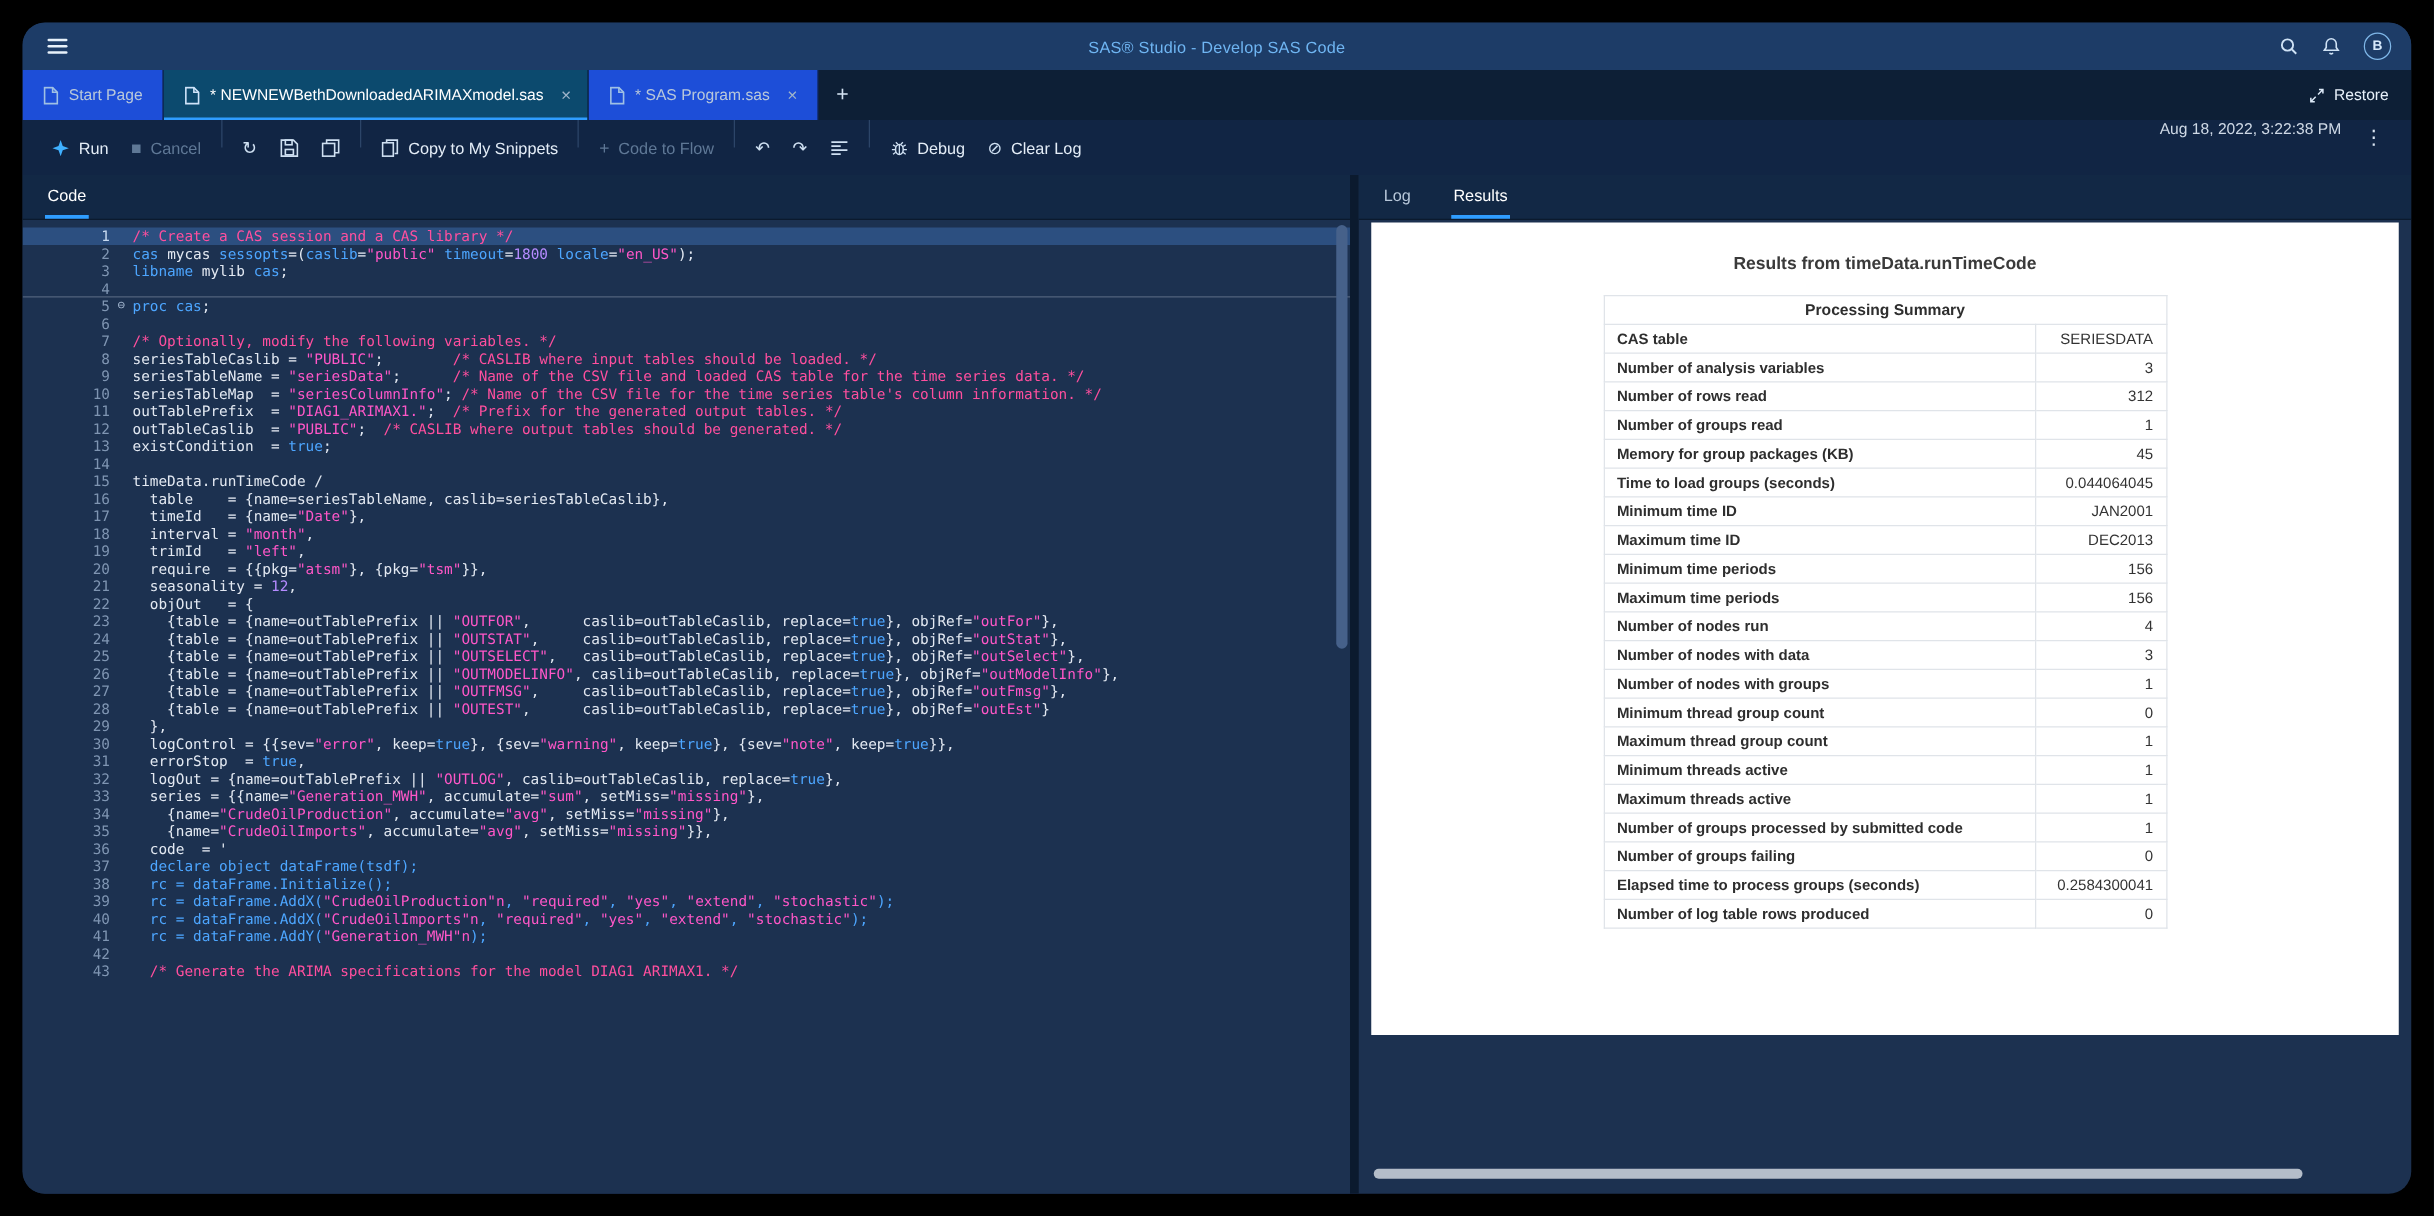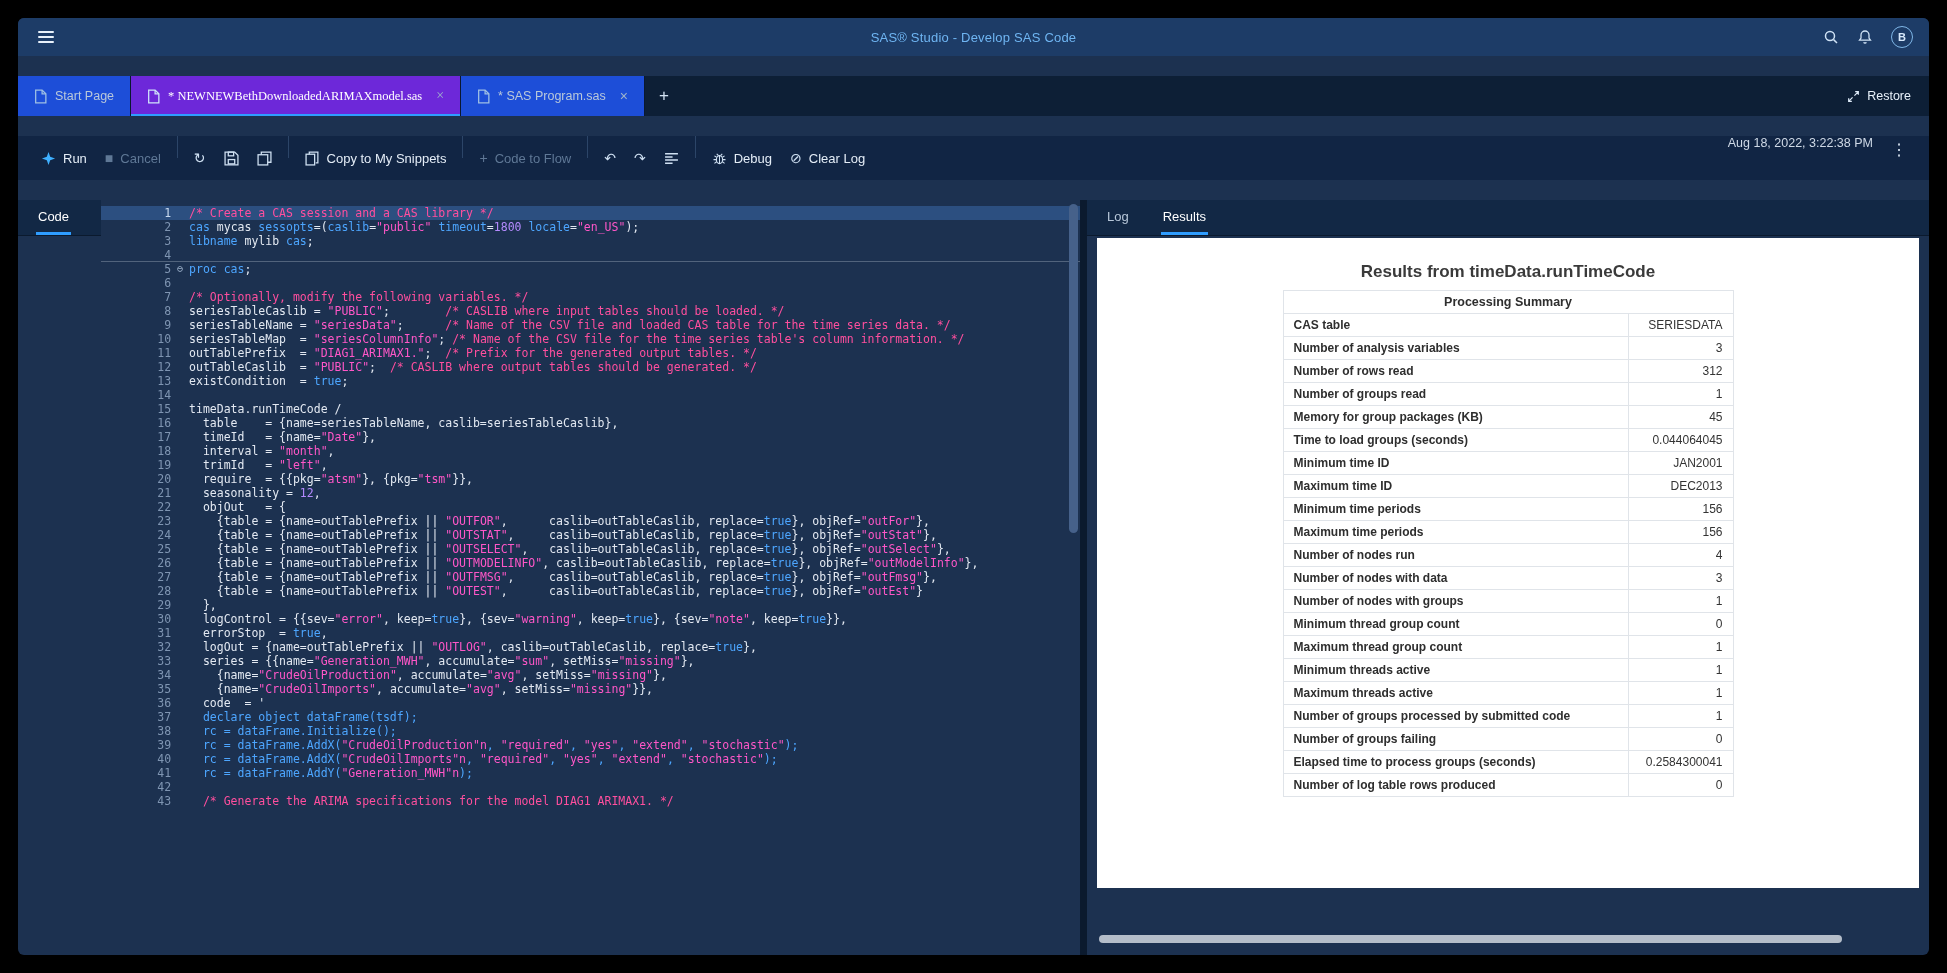--- a/index.html
+++ b/index.html
@@ -1,38 +1,38 @@
 <!DOCTYPE html>
 <html style="--accent: #2f9dff; --plain: #e3e9f2; --keyword: #4da6ff; --string: #ff57c8; --comment: #ff4f9e; --number: #b58bff;"><head>
 <meta charset="utf-8">
 <style>
   * { margin:0; padding:0; box-sizing:border-box; }
   html,body { width:1947px; height:973px; background:#000; overflow:hidden;
               font-family:"Liberation Sans", sans-serif; }
   .frame { width:1947px; height:973px; padding:18px; background:#000; }
   .app { width:100%; height:100%; display:flex; flex-direction:column;
-         background:#1c3150; border-radius:6px; overflow:hidden;gap:20px; }
+         background:#1c3150; border-radius:18px; overflow:hidden; }
 
   
   .topbar { height:38px; flex:none; background:#1d3c67; display:flex; align-items:center; padding:0 16px; }
   .topbar-left { width:220px; display:flex; align-items:center; }
   .hamburger { display:inline-flex; flex-direction:column; gap:3px; cursor:pointer; padding:4px; }
   .hamburger i { display:block; width:16px; height:2px; background:#e8f1fa; border-radius:1px; }
   .topbar-title { flex:1; text-align:center; color:#6fb5f2; font-size:13px; letter-spacing:.2px; }
   .topbar-right { width:220px; display:flex; justify-content:flex-end; align-items:center; gap:18px; }
   .tb-icon { display:inline-flex; align-items:center; justify-content:center; cursor:pointer; }
   .avatar { width:22px; height:22px; border-radius:50%; border:1.5px solid #7fb7e8; color:#d7e9fb;
             font-size:11px; font-weight:bold; display:inline-flex; align-items:center; justify-content:center; }
 
   
   .tabstrip { height:40px; flex:none; background:#0d1f36; display:flex; align-items:stretch; }
   .tab-list { display:flex; align-items:stretch; }
   .tab { display:flex; align-items:center; gap:8px; padding:0 16px; font-size:12.5px; color:#b9c8da;
          background:#1d4ed8; border-right:1px solid #0a1830; cursor:pointer; max-width:340px; white-space:nowrap; }
-  .tab.active { background:#6d28d9; color:#fff; box-shadow:inset 0 -2px 0 var(--accent);font-family:Liberation Serif, serif; }
+  .tab.active { background:#0c4a6e; color:#fff; box-shadow:inset 0 -2px 0 var(--accent); }
   .tab-icon { display:inline-flex; color:#9fc0e4; }
   .tab.active .tab-icon { color:#cfe4fa; }
   .tab-close { margin-left:6px; font-size:14px; color:#9fb4ca; cursor:pointer; }
   .tab-new { width:38px; display:flex; align-items:center; justify-content:center; color:#d3e2f2;
              font-size:17px; cursor:pointer; }
   .restore { margin-left:auto; display:flex; align-items:center; gap:7px; padding:0 18px; color:#e8f1fa;
              font-size:12.5px; cursor:pointer;text-align:center; }
 
   
   .toolbar { height:44px; flex:none; background:#112544; display:flex; padding:0 14px;
@@ -44,21 +44,21 @@
   .tb-btn.disabled { color:#5f7896; cursor:default; }
   .tb-btn.disabled .glyph, .tb-btn.disabled svg { color:#5f7896; }
   .tb-sep { width:1px; height:22px; background:#2c4568; margin:0 7px; flex:none; }
   .tb-spacer { flex:1; }
   .timestamp { color:#cfd9e6; font-size:12.5px; margin-right:10px; }
   .kebab { font-size:16px; color:#dbe6f2; padding:4px 8px; cursor:pointer; }
   .run-star { display:inline-flex; }
 
   
   .main { flex:1; display:flex; min-height:0; }
-  .editor-panel { width:1062px; flex:none; display:flex; flex-direction:row; min-height:0; }
+  .editor-panel { width:1062px; flex:none; display:flex; flex-direction:column; min-height:0; }
   .splitter { width:7px; flex:none; background:#0b1a2e; cursor:col-resize; }
   .results-panel { flex:1; display:flex; flex-direction:column; min-height:0; }
 
   .panel-header { height:36px; flex:none; display:flex; align-items:stretch; padding-left:18px;
                   background:#122845; border-bottom:1px solid #0b1a2e; }
   .panel-tab { display:inline-flex; align-items:center; padding:0 2px; margin-right:30px; font-size:13px;
                color:#b7c7d9; border-bottom:3px solid transparent; cursor:pointer; }
   .panel-tab.active { color:#fff; border-bottom-color:var(--accent); }
 
   
@@ -75,21 +75,21 @@
   .tok-k { color:var(--keyword); }
   .tok-s { color:var(--string); }
   .tok-c { color:var(--comment); }
   .tok-n { color:var(--number); }
   .v-scrollbar { position:absolute; top:4px; right:2px; bottom:4px; width:9px; }
   .v-scrollbar .thumb { position:absolute; top:0; left:0; width:9px; height:44%; background:#46618a; border-radius:5px; }
 
   
   .results-body { flex:1; display:flex; flex-direction:column; min-height:0; padding:2px 10px 10px 10px; }
   .results-card { background:#fff; height:650px; flex:none; overflow:hidden; padding-top:24px; }
-  .results-title { text-align:center; font-size:17px; font-weight:bold; color:#3a3a3a; margin-bottom:8px; }
+  .results-title { text-align:center; font-size:14px; font-weight:bold; color:#3a3a3a; margin-bottom:18px; }
   table.summary { margin:0 auto; border-collapse:collapse; font-size:12px; color:#333;
                   border:1px solid #cfd5db; }
   table.summary th, table.summary td { border:1px solid #e0e4e9; padding:4px 10px; }
   table.summary th { font-weight:bold; text-align:center; font-size:12.5px; color:#2e2e2e; }
   td.row-label { font-weight:bold; width:345px; color:#2e2e2e; }
   td.row-value { text-align:right; width:105px; }
   .results-spacer { flex:1; }
   .h-scrollbar { height:8px; flex:none; position:relative; margin:0 30px 2px 2px; }
   .h-scrollbar .thumb { position:absolute; left:0; top:0; height:8px; width:94%; background:#b4bdc9; border-radius:4px; }
 

